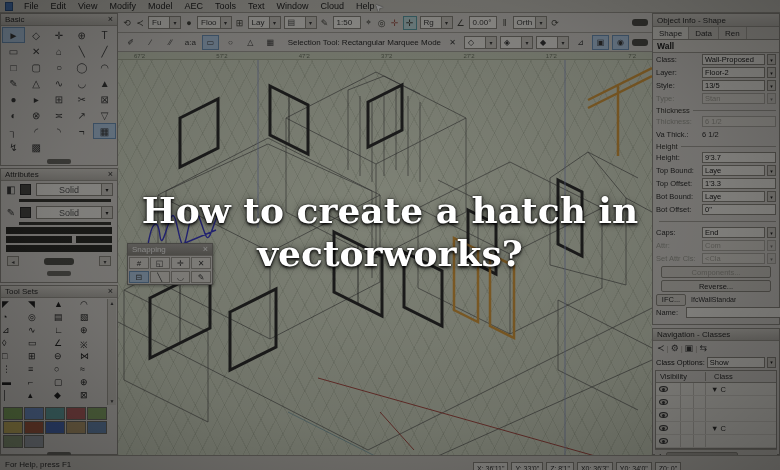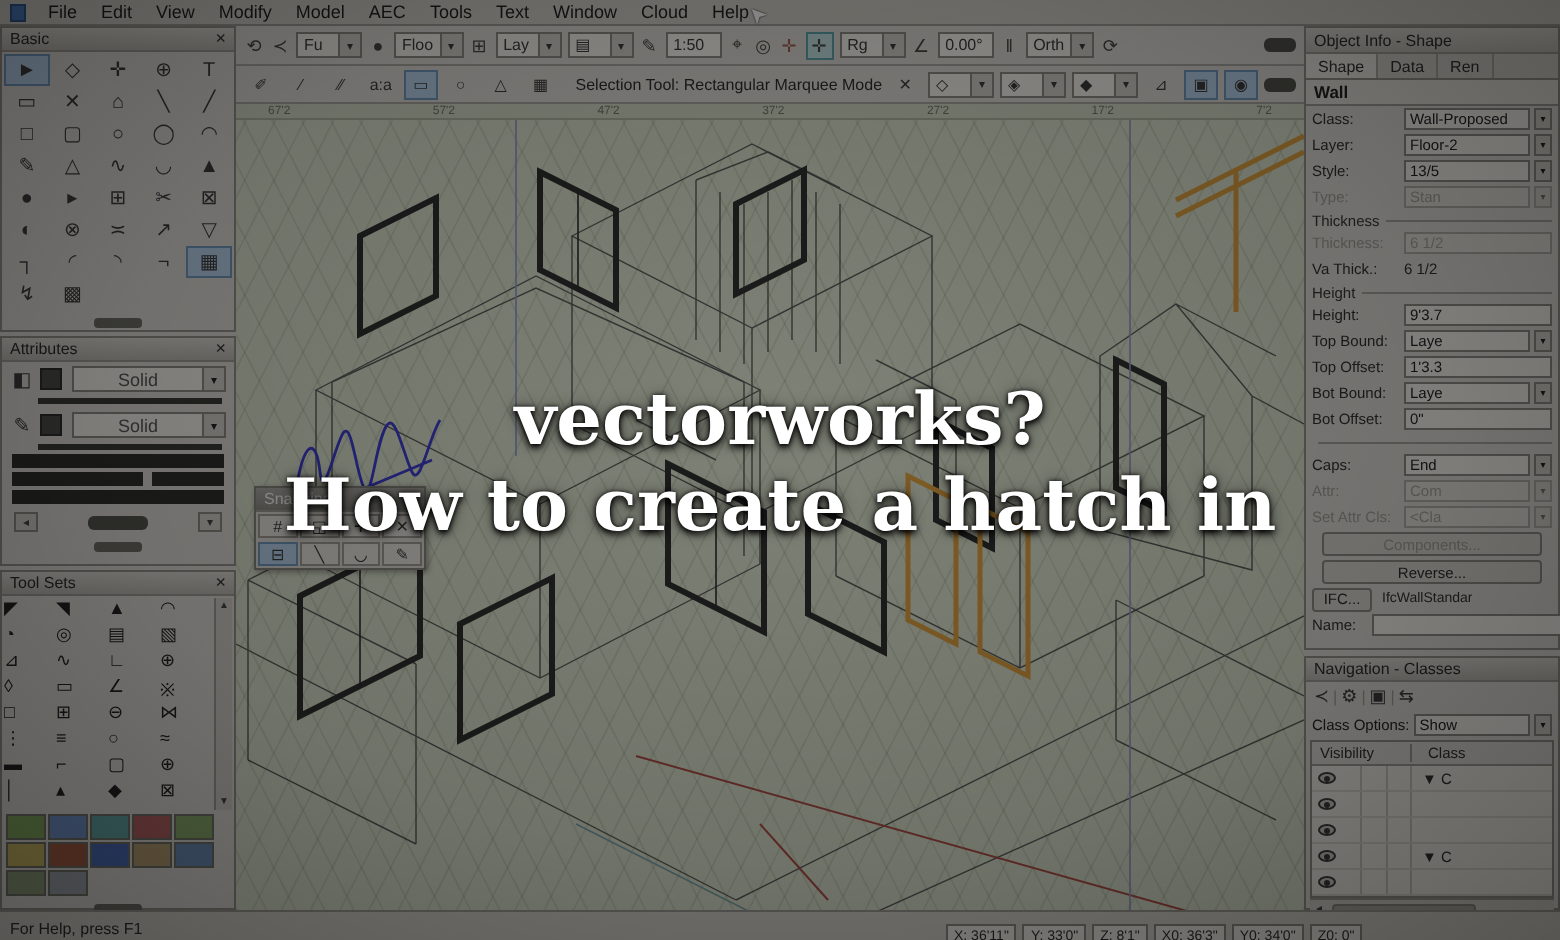--- a/index.html
+++ b/index.html
@@ -615,16 +615,16 @@
         <span class="coord-box">Y: 33'0"</span>
         <span class="coord-box">Z: 8'1"</span>
         <span class="coord-box">X0: 36'3"</span>
         <span class="coord-box">Y0: 34'0"</span>
         <span class="coord-box">Z0: 0"</span>
       </div>
   </div>
 
   <div class="dim"></div>
   <div class="overlay-title">
+    <div>How to create a hatch in</div>
     <div>vectorworks?</div>
-    <div>How to create a hatch in</div>
   </div>
 </div>
 
 </body></html>

